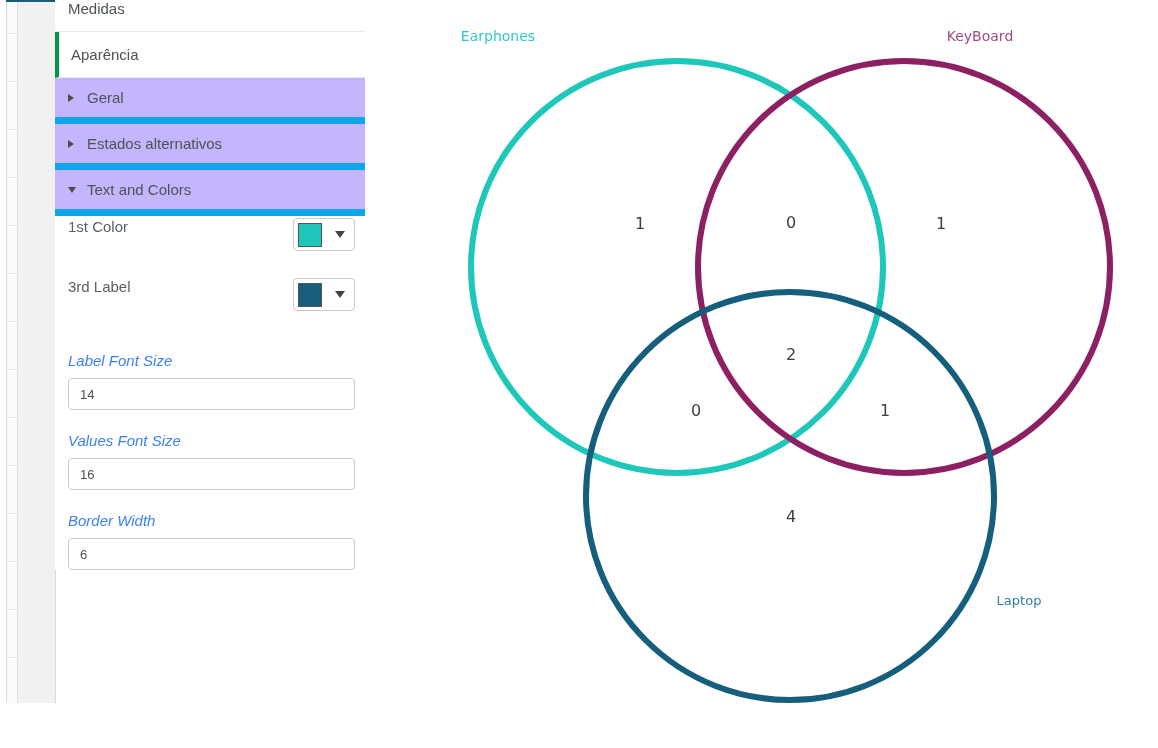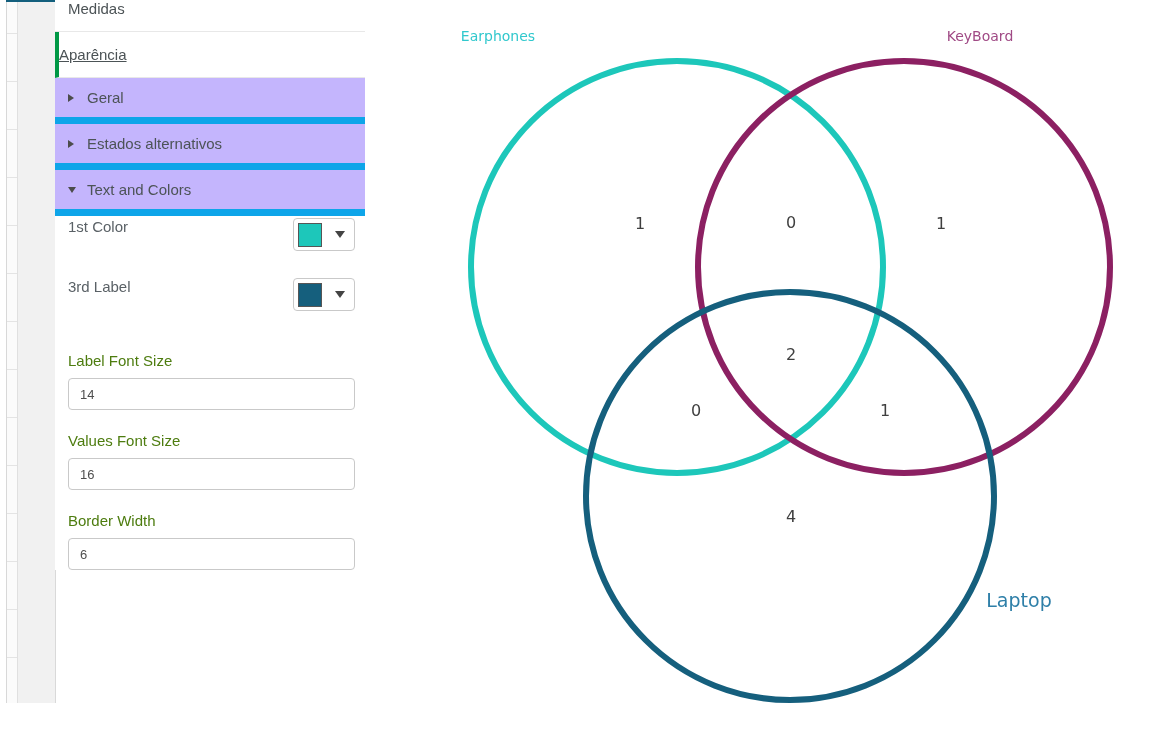--- a/index.html
+++ b/index.html
@@ -14,37 +14,37 @@
           background-position:0 -14px;border-right:1px solid #e0e0e0;}
   .gutter{position:absolute;left:18px;top:0;width:37px;height:703px;background:#f1f1f1;
           border-right:1px solid #d9d9d9;}
   .top-accent{position:absolute;left:6px;top:0;width:49px;height:2px;background:#135f7d;z-index:5;}
 
   
   .panel{position:absolute;left:55px;top:4px;width:310px;color:#4c5356;font-size:15px;}
   .prow{height:46px;border-bottom:1px solid #e8e8e8;display:flex;align-items:center;
         padding-left:13px;box-sizing:border-box;background:#fff;cursor:pointer;}
   .prow.first{margin-top:-18px;}
-  .prow.active{border-left:4px solid #009845;padding-left:0;text-decoration:underline;}
+  .prow.active{border-left:4px solid #009845;padding-left:12px;}
   .prow.sub{background:#c4b5fd;border-bottom:7px solid #0ea5e9;}
   .caret-right{width:0;height:0;border-top:4px solid transparent;border-bottom:4px solid transparent;
                border-left:6px solid #4c4c4c;margin-right:13px;}
   .caret-down{width:0;height:0;border-left:4px solid transparent;border-right:4px solid transparent;
               border-top:6px solid #4c4c4c;margin-right:11px;}
 
   .pcontent{padding:2px 10px 0 13px;background:#fff;}
   .color-row{height:60px;display:flex;align-items:flex-start;justify-content:space-between;}
   .clabel{color:#5a6166;}
   .color-btn{width:62px;height:33px;background:#fff;border:1px solid #c9c9c9;border-radius:4px;
              display:flex;align-items:center;justify-content:space-between;
              padding:0 9px 0 4px;cursor:pointer;}
   .swatch{width:24px;height:24px;border:1px solid #565656;box-sizing:border-box;display:block;}
   .dd-caret{width:0;height:0;border-left:5px solid transparent;border-right:5px solid transparent;
             border-top:7px solid #444;display:block;}
-  .input-group .ilabel{display:block;margin:22px 0 9px;color:#4d7c0f;}
+  .input-group .ilabel{display:block;margin:22px 0 9px;color:#3b82f6;font-style:italic;}
   .input-group.firstg .ilabel{margin-top:14px;}
   .num-input{width:100%;height:32px;box-sizing:border-box;border:1px solid #c9c9c9;border-radius:4px;
              padding:0 12px 0 11px;font:13px "Liberation Sans",sans-serif;color:#4f4f4f;outline:none;}
 
   
   .canvas{position:absolute;left:365px;top:0;right:0;bottom:0;background:#fff;}
   .venn{position:absolute;inset:0;}
   .venn-circle{position:absolute;border-style:solid;border-radius:50%;box-sizing:border-box;}
   .venn-label{position:absolute;transform:translate(-50%,-50%);white-space:nowrap;
               font-family:"DejaVu Sans",sans-serif;}
@@ -112,21 +112,21 @@
     </div>
   </div>
 
   <div class="canvas">
     <div id="venn" class="venn">
         <div class="venn-circle" style="left: 103px; top: 58px; width: 418px; height: 418px; border-width: 6px; border-color: rgb(29, 199, 186);"></div>
         <span class="venn-label" style="left: 133px; top: 36px; color: rgb(48, 200, 205); font-size: 14px;">Earphones</span>
         <div class="venn-circle" style="left: 330px; top: 58px; width: 418px; height: 418px; border-width: 6px; border-color: rgb(140, 32, 98);"></div>
         <span class="venn-label" style="left: 615px; top: 36px; color: rgb(160, 74, 133); font-size: 14px;">KeyBoard</span>
         <div class="venn-circle" style="left: 218px; top: 289px; width: 414px; height: 414px; border-width: 6px; border-color: rgb(21, 95, 125);"></div>
-        <span class="venn-label" style="left: 654px; top: 600px; color: rgb(46, 127, 168); font-size: 19px; text-align: right;">Laptop</span>
+        <span class="venn-label" style="left: 654px; top: 600px; color: rgb(46, 127, 168); font-size: 13px; text-align: right;">Laptop</span>
         <span class="venn-value" style="left: 275px; top: 223px; font-size: 16px; color: rgb(63, 63, 63);">1</span>
         <span class="venn-value" style="left: 426px; top: 222px; font-size: 16px; color: rgb(63, 63, 63);">0</span>
         <span class="venn-value" style="left: 576px; top: 223px; font-size: 16px; color: rgb(63, 63, 63);">1</span>
         <span class="venn-value" style="left: 426px; top: 354px; font-size: 16px; color: rgb(63, 63, 63);">2</span>
         <span class="venn-value" style="left: 331px; top: 410px; font-size: 16px; color: rgb(63, 63, 63);">0</span>
         <span class="venn-value" style="left: 520px; top: 410px; font-size: 16px; color: rgb(63, 63, 63);">1</span>
         <span class="venn-value" style="left: 426px; top: 516px; font-size: 16px; color: rgb(63, 63, 63);">4</span>
       </div>
   </div>
 

